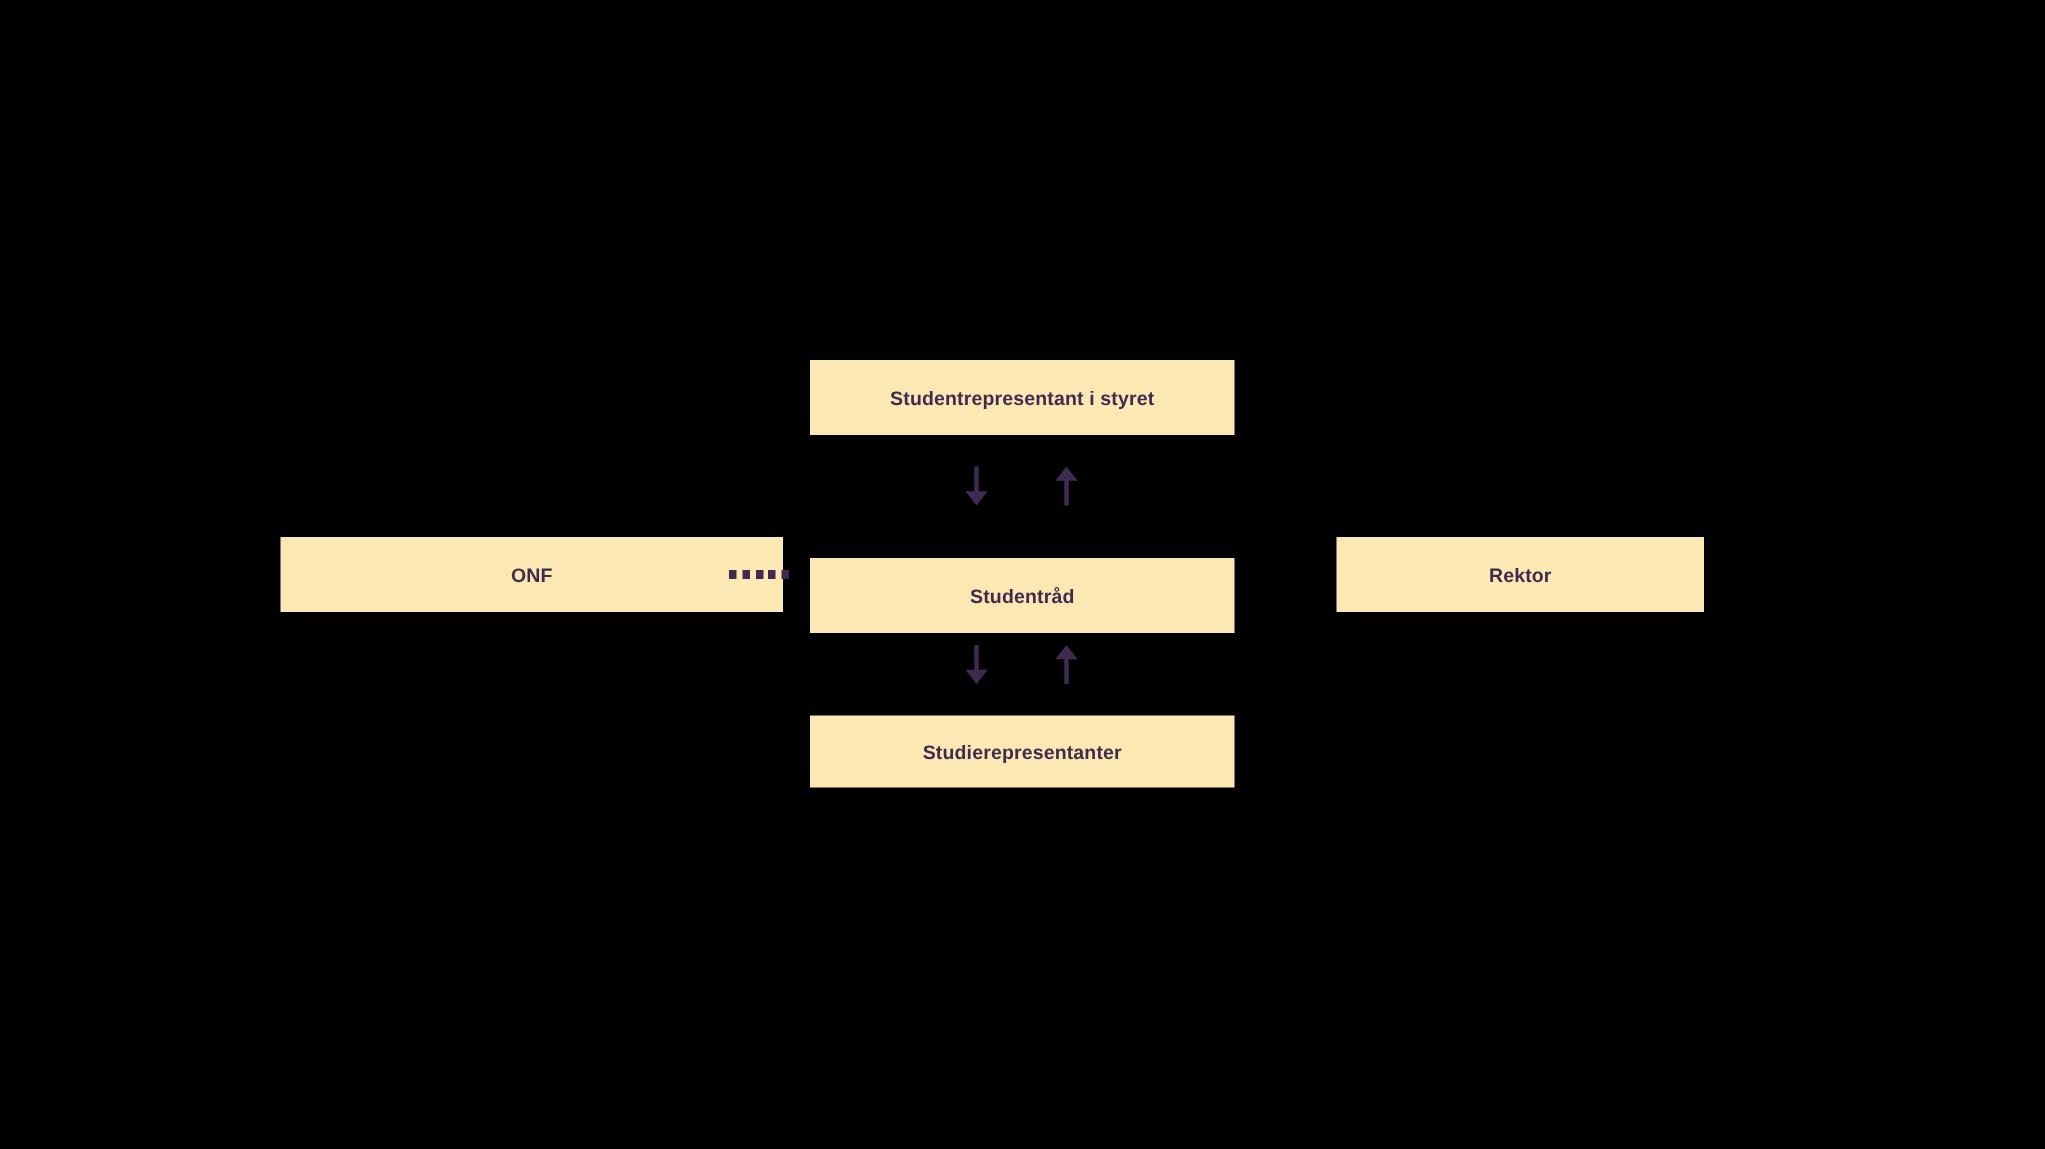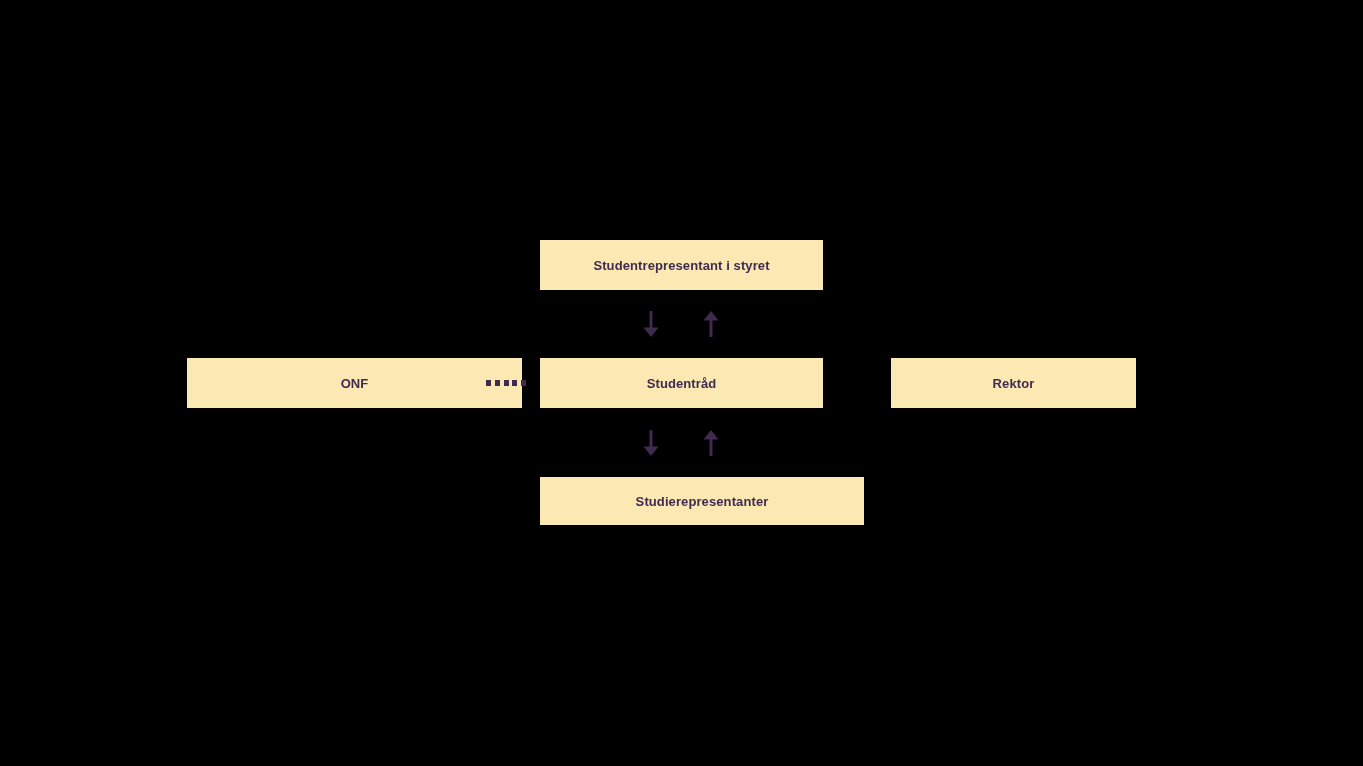--- a/index.html
+++ b/index.html
@@ -49,34 +49,34 @@
     height: 50px;
   }
   #node-onf {
     left: 187px;
     top: 358px;
     width: 335px;
     height: 50px;
   }
   #node-studentrad {
     left: 540px;
-    top: 358px;
+    top: 372px;
     width: 283px;
     height: 50px;
   }
   #node-rektor {
     left: 891px;
     top: 358px;
     width: 245px;
     height: 50px;
   }
   #node-studierepresentanter {
     left: 540px;
     top: 477px;
-    width: 324px;
+    width: 283px;
     height: 48px;
   }
 
   
   .arrow {
     position: absolute;
     width: 26px;
     height: 30px;
   }
   #arrow-down-top    { left: 638px; top: 309px; }

